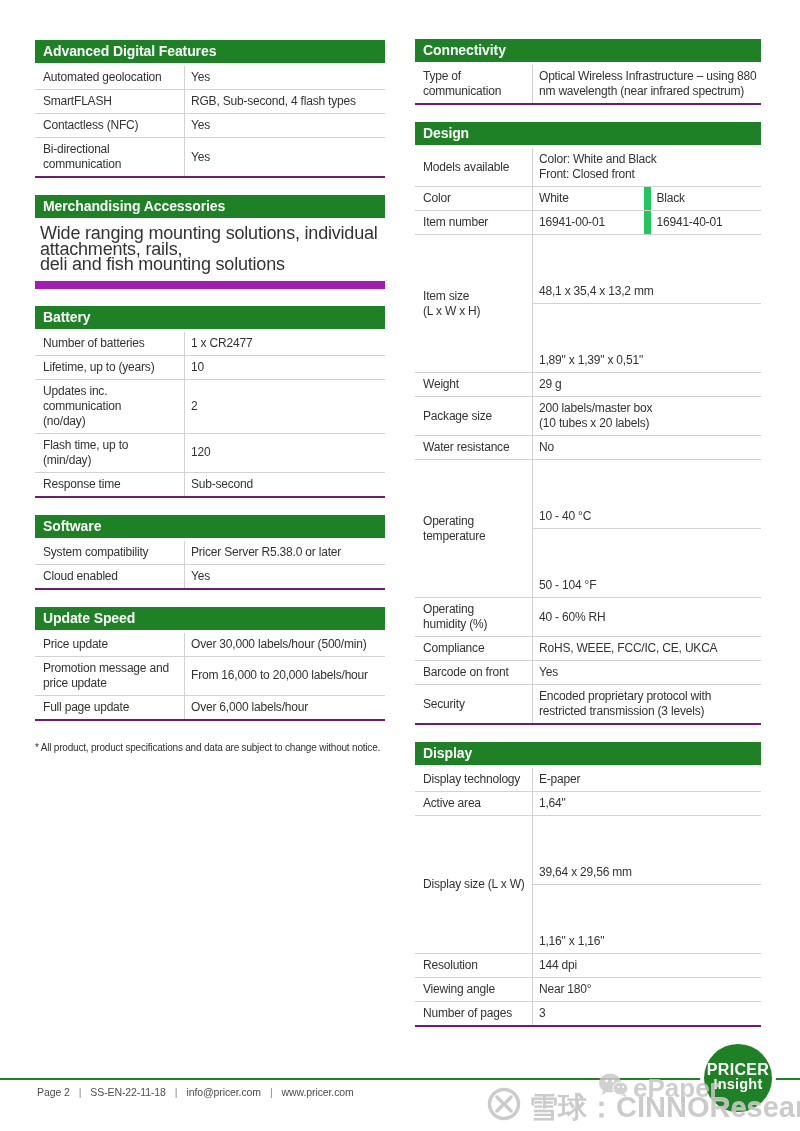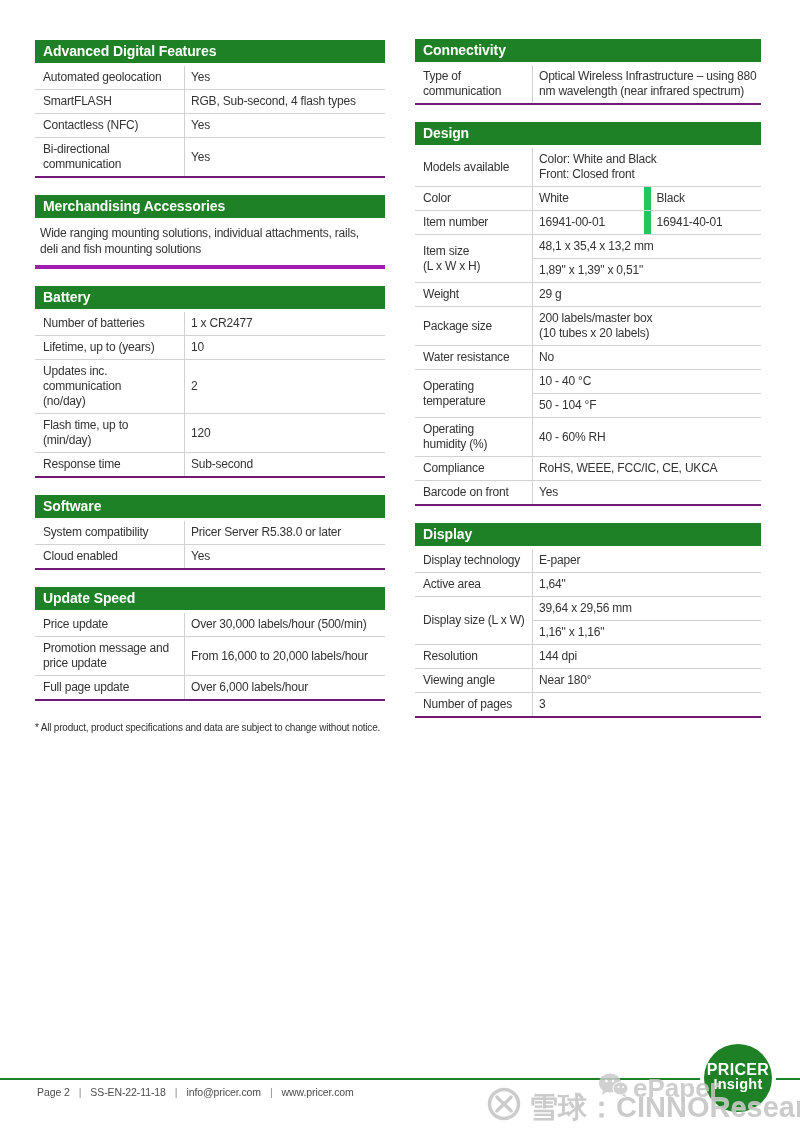--- a/index.html
+++ b/index.html
@@ -11,41 +11,41 @@
   .col { position:absolute; }
   .col-left  { left:35px;  top:40px; width:350px; }
   .col-right { left:415px; top:39px; width:346px; }
   .section { margin-bottom:17px; }
   .sec-header {
     background:var(--green,#1f8125); color:#ffffff; font-weight:bold;
     font-size:14px; line-height:15px; padding:4px 6px 4px 8px;
     letter-spacing:-0.1px; margin-bottom:3px;
   }
   .sec-paragraph {
-    font-size:12px; line-height:15.5px; letter-spacing:-0.2px; color:#333;
+    font-size:18px; line-height:15.5px; letter-spacing:-0.2px; color:#333;
     padding:5px 6px 8px 5px; white-space:pre-line;
-    border-bottom:4px solid #a21caf;
+    border-bottom:8px solid #a21caf;
   }
   .sec-table .row { display:flex; align-items:stretch; border-bottom:1px solid #d2d2d2; }
   .sec-table .row:last-child { border-bottom:2px solid #701a75; }
   .cell {
     font-size:12px; line-height:15px; letter-spacing:-0.2px; color:#333;
     padding:4px 4px 4px 8px; white-space:pre-line;
     display:flex; align-items:center;
   }
   .label { flex:0 0 auto; border-right:1px solid #d2d2d2; padding-right:5px; }
   .col-left  .label { width:150px; }
   .col-left  .val   { width:200px; padding-left:6px; }
   .col-right .label { width:118px; }
   .col-right .val   { width:228px; padding-left:6px; }
   .val2wrap { flex:1; display:flex; align-items:stretch; }
   .val2 { flex:1; padding-left:6px; }
   .val2.first { border-right:7px solid #22c55e; }
   .stackwrap { flex:1; display:flex; flex-direction:column; }
-  .stackcell { flex:1; padding-left:6px; }
+  .stackcell { flex:1; padding-left:6px;margin-top:45px; }
   .stackcell.not-last { border-bottom:1px solid #d2d2d2; }
   .footnote {
     font-size:10px; letter-spacing:-0.2px; color:#333;
     margin-top:21px; white-space:nowrap;
   }
   .footer-line { position:absolute; left:0; right:0; top:1078px; height:2px; background:var(--green,#1f8125); }
   .footer {
     position:absolute; left:37px; top:1086px; font-size:10.5px;
     letter-spacing:-0.1px; color:#4d4d4d; white-space:nowrap;
   }
@@ -231,20 +231,25 @@
 humidity (%)</div>
               <div class="cell val">40 - 60% RH</div>
             </div>
             <div class="row">
               <div class="cell label">Compliance</div>
               <div class="cell val">RoHS, WEEE, FCC/IC, CE, UKCA</div>
             </div>
             <div class="row">
               <div class="cell label">Barcode on front</div>
               <div class="cell val">Yes</div>
+            </div>
+            <div class="row">
+              <div class="cell label">Security</div>
+              <div class="cell val">Encoded proprietary protocol with
+restricted transmission (3 levels)</div>
             </div>
           </div>
         </div>
         <div class="section">
           <div class="sec-header">Display</div>
           <div class="sec-table">
             <div class="row">
               <div class="cell label">Display technology</div>
               <div class="cell val">E-paper</div>
             </div>

